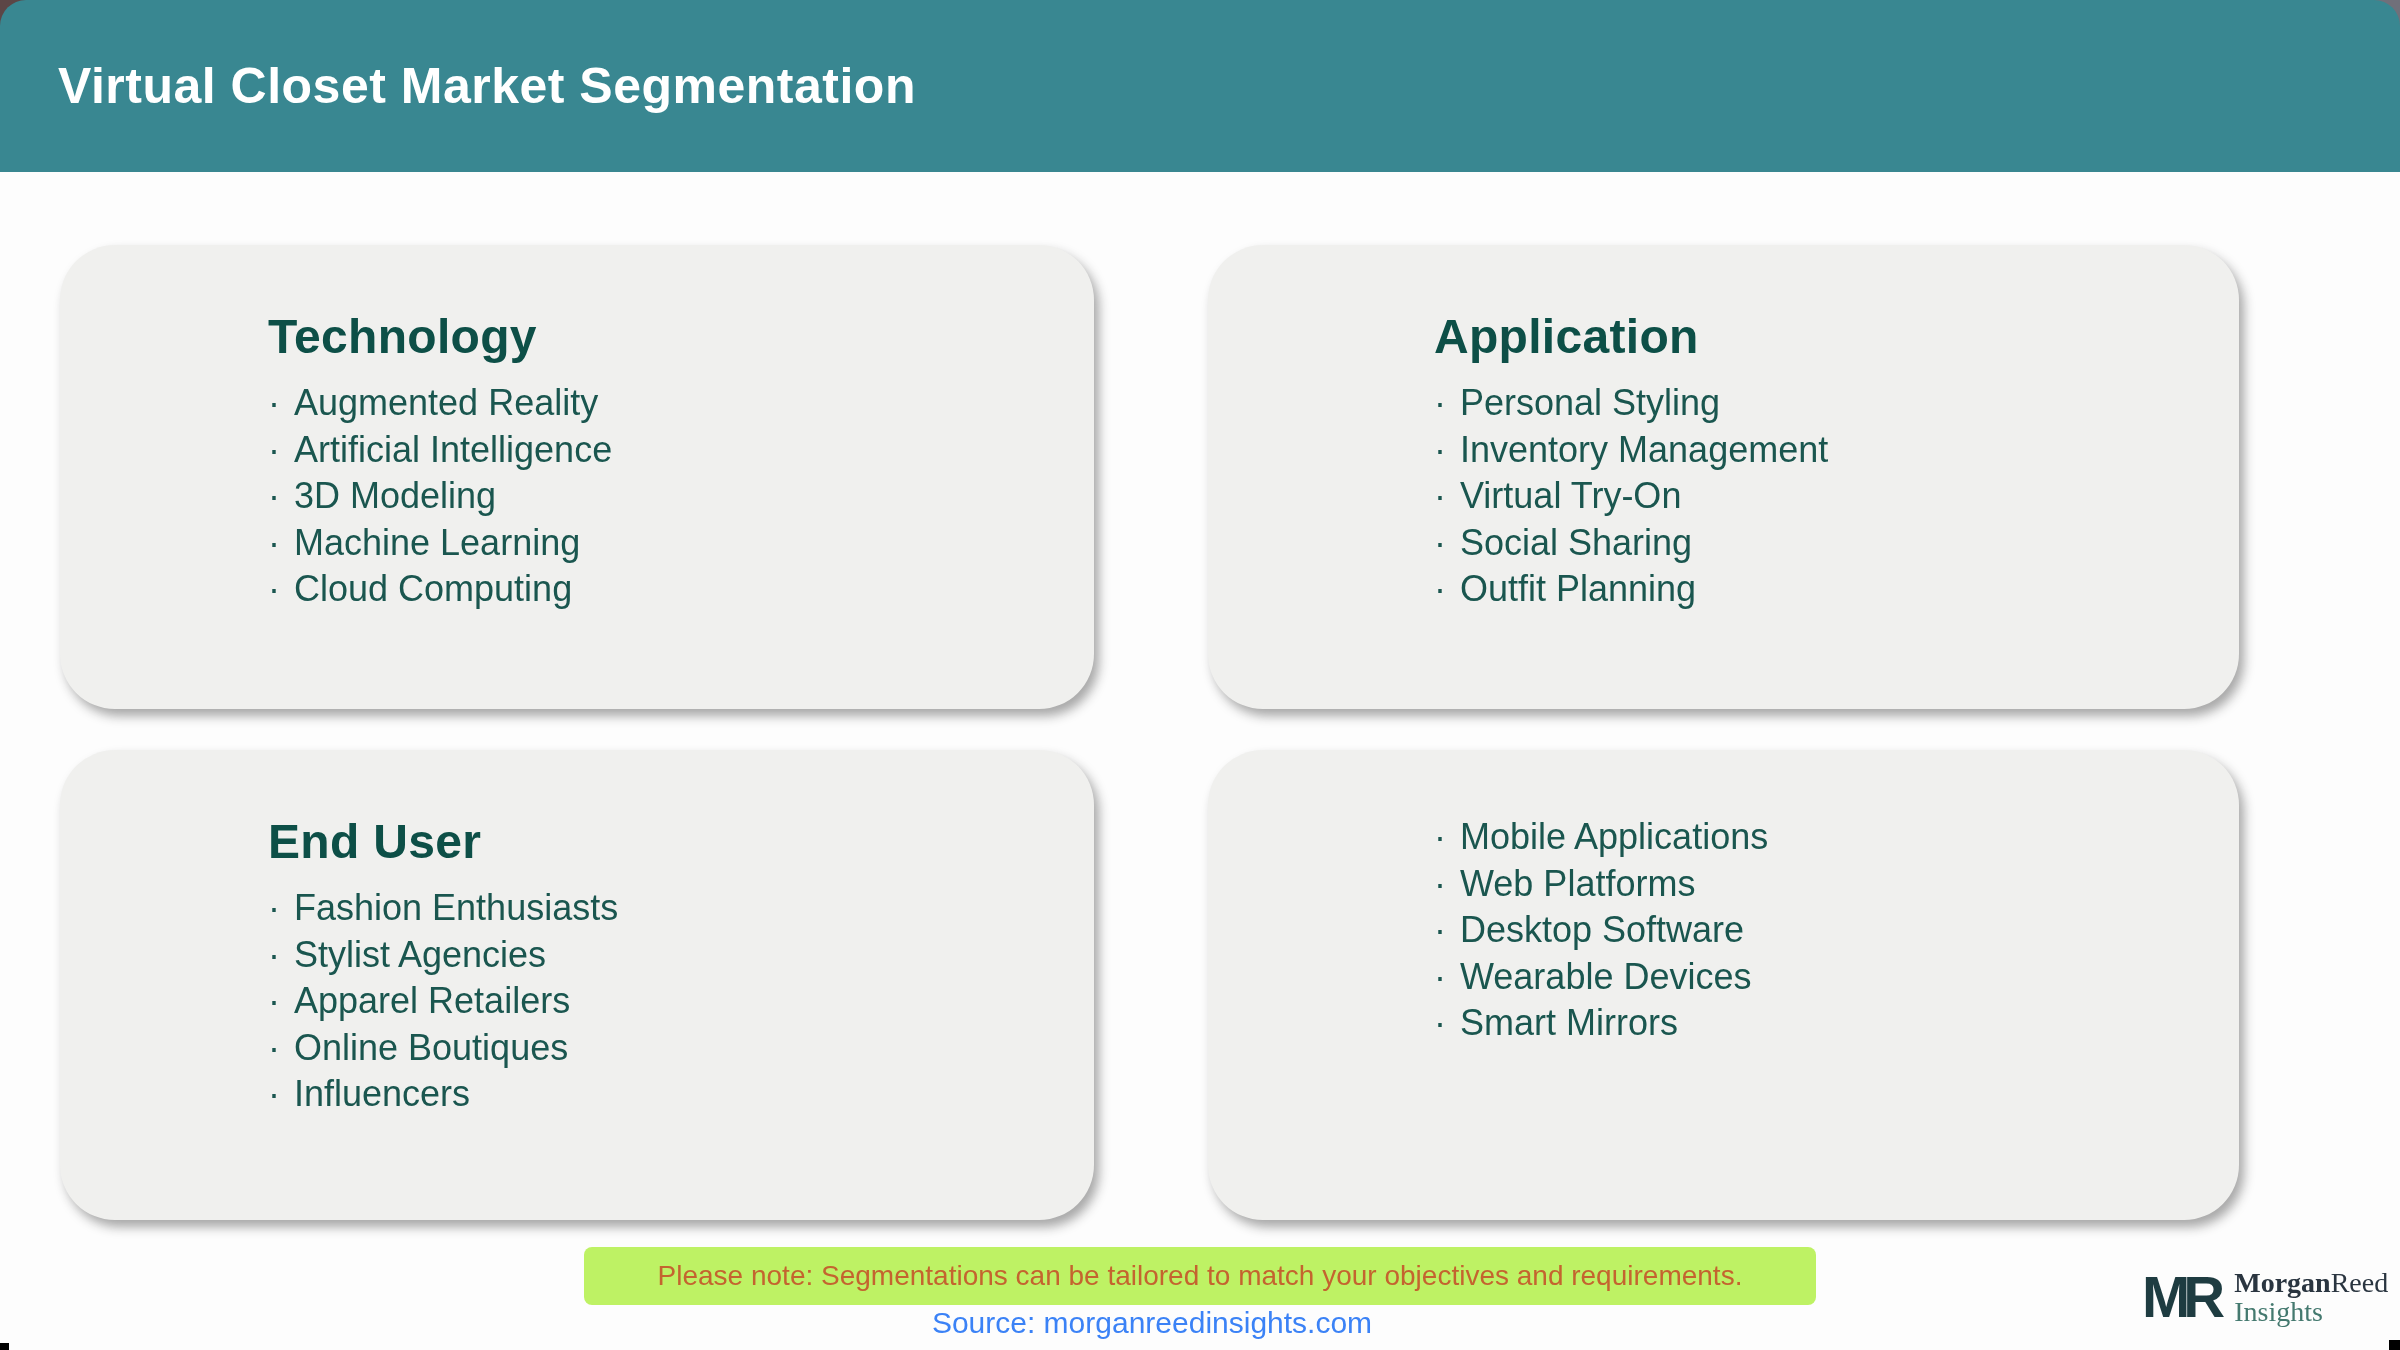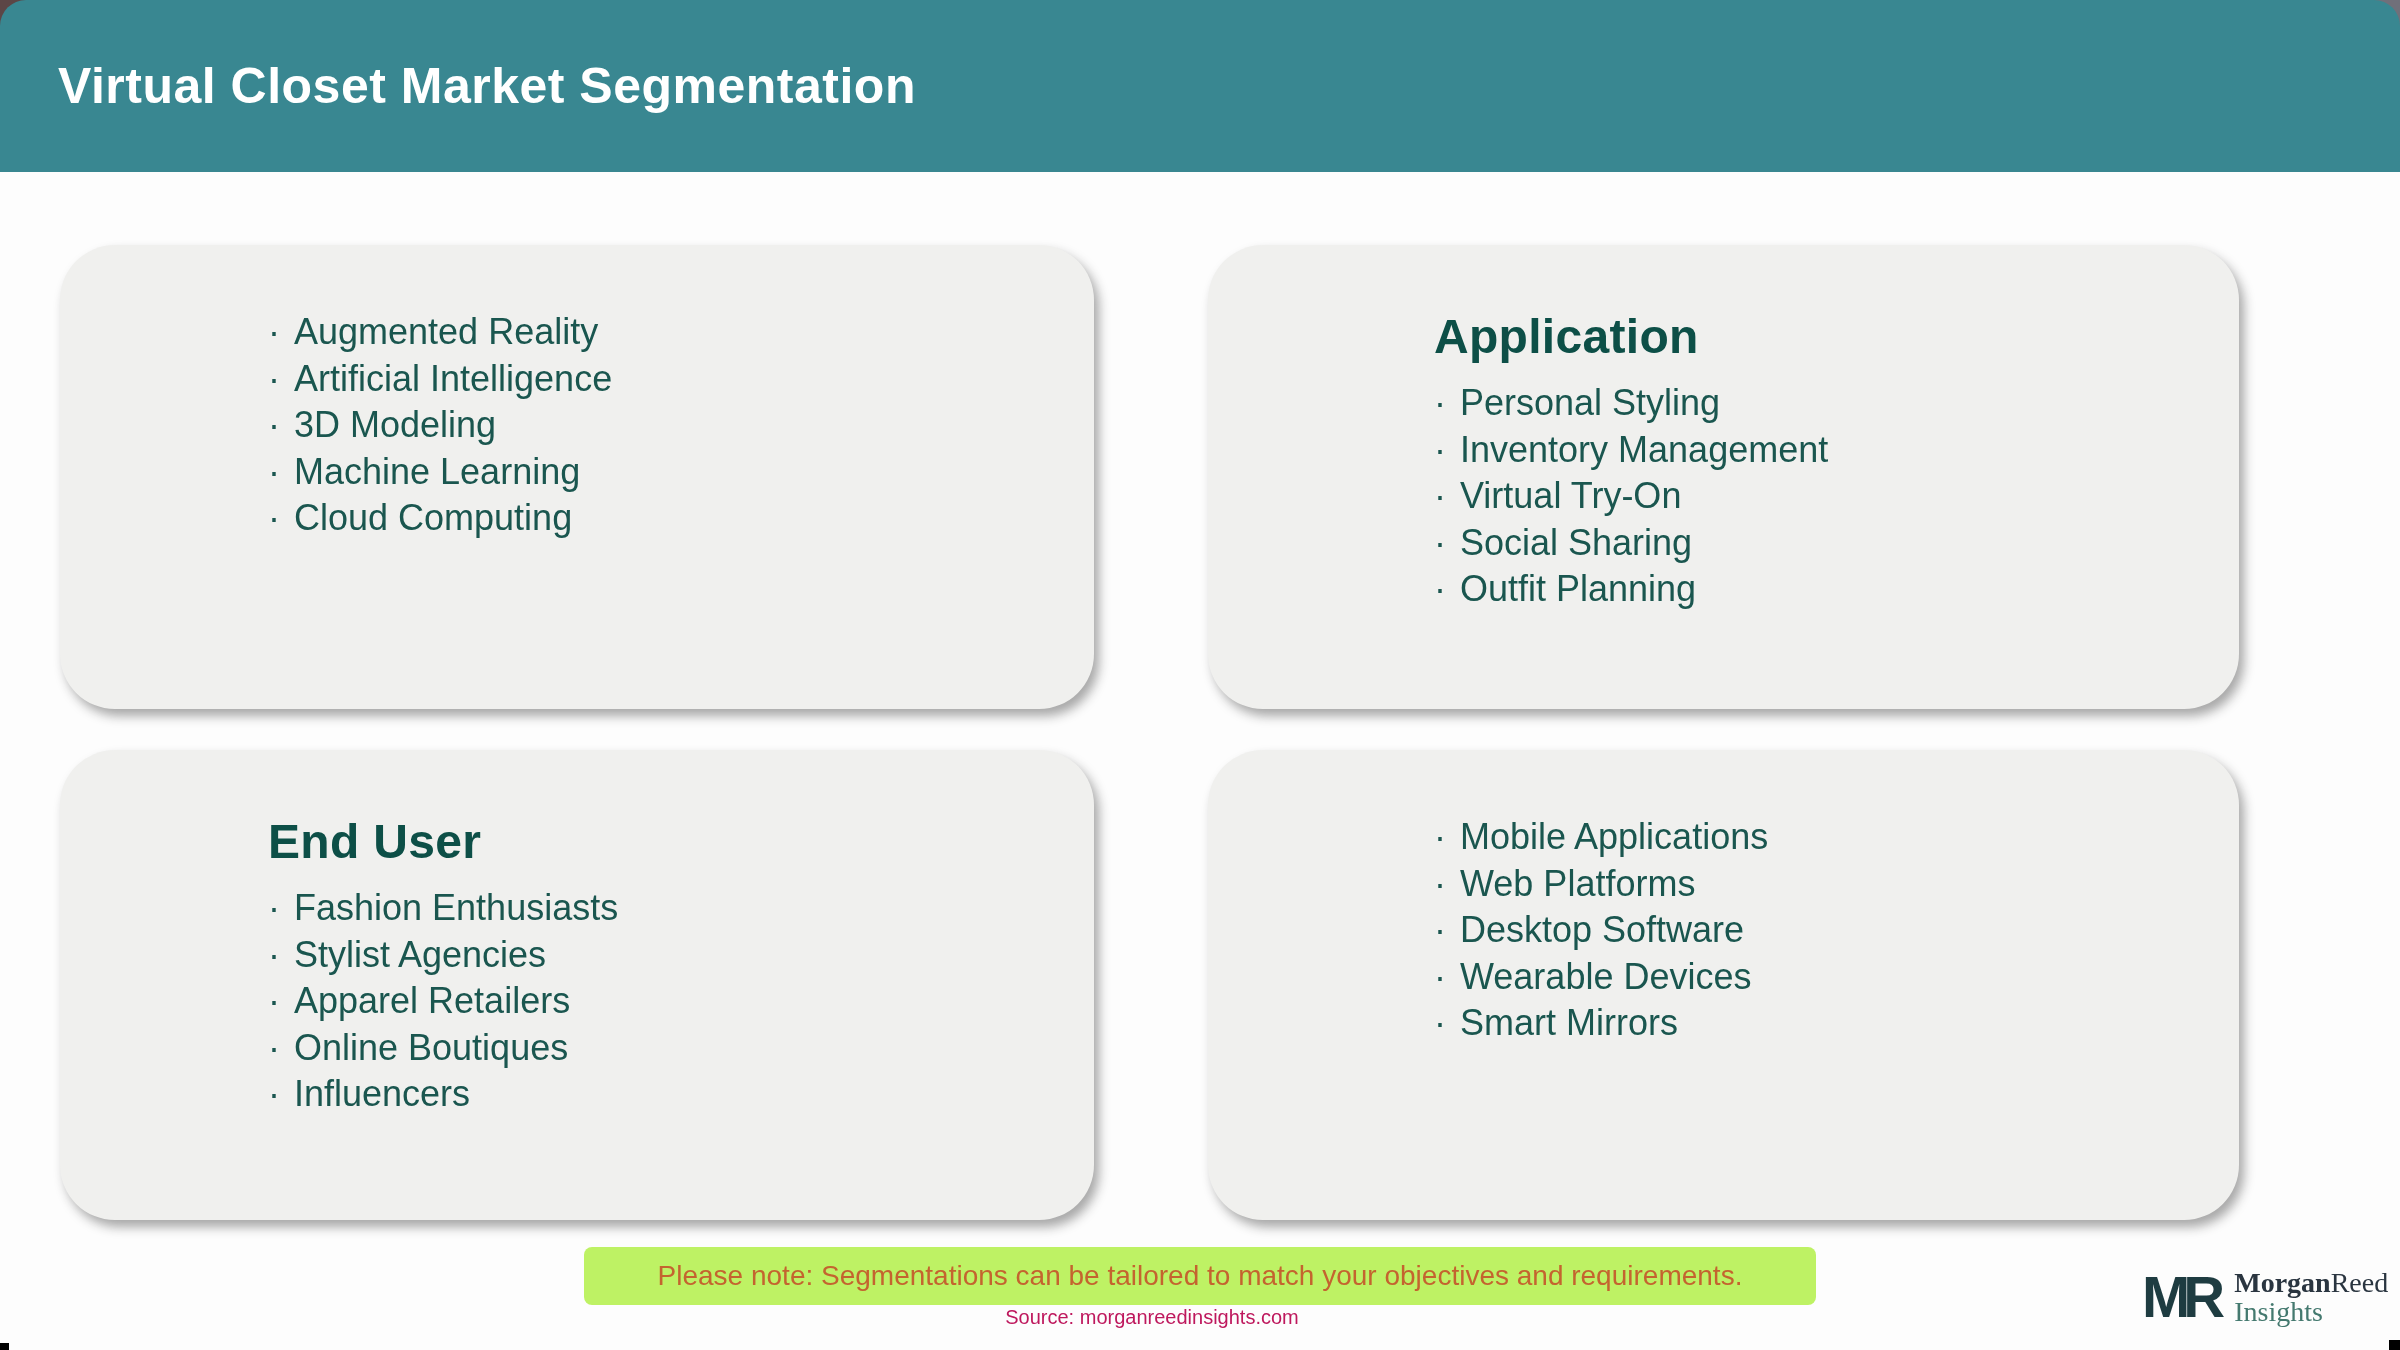--- a/index.html
+++ b/index.html
@@ -79,22 +79,22 @@
   }
   .note-text {
     color:#c4642f;
     font-size:28px;
     white-space:nowrap;
   }
 
   .source-text {
     position:absolute; top:1306px; left:0; width:2304px;
     text-align:center;
-    color:#be185d;
-    font-size:20px;
+    color:#3b82f6;
+    font-size:30px;
     z-index:1;
   }
 
   .logo {
     position:absolute; left:2142px; top:1268px;
     display:flex; align-items:center;
     z-index:1;
   }
   .logo-monogram {
     font-size:58px;
@@ -126,20 +126,21 @@
 <body>
 
 <div class="corner-backdrop-left"></div>
 <div class="corner-backdrop-right"></div>
 
 <div class="header">
   <div class="page-title">Virtual Closet Market Segmentation</div>
 </div>
 
 <div class="card" id="card-technology">
+  <h2 class="card-title">Technology</h2>
   <ul class="card-list">
     <li>
         <span class="bullet">·</span>
         <span>Augmented Reality</span>
       </li>
     <li>
         <span class="bullet">·</span>
         <span>Artificial Intelligence</span>
       </li>
     <li>

